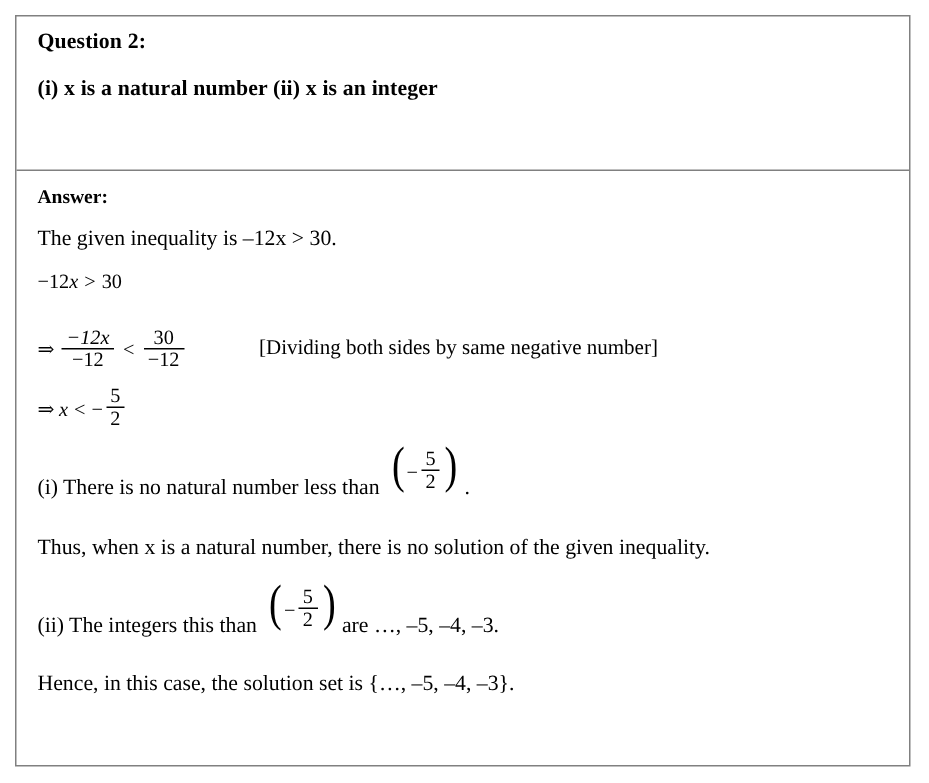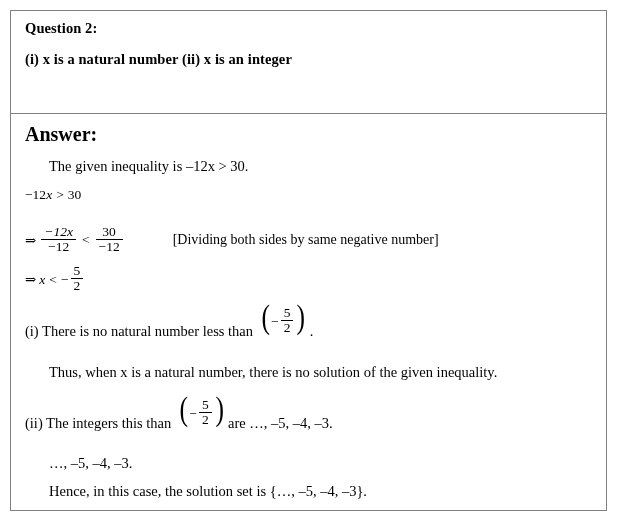--- a/index.html
+++ b/index.html
@@ -46,29 +46,28 @@
     letter-spacing: 0.1px;
   }
 
   .answer-block {
     padding: 9px 14px 0 14px;
     box-sizing: border-box;
   }
 
   .ans-label {
     font-weight: bold;
-    font-size: 20px;
+    font-size: 13px;
     margin-bottom: 13px;
   }
 
   .p-line {
     font-size: 14.5px;
     line-height: 1.0;
     margin-bottom: 13px;
-    margin-left: 24px;
   }
 
   
   .math {
     font-family: "Liberation Serif", "DejaVu Serif", serif;
     font-size: 13.5px;
   }
   .math .var {
     font-style: italic;
   }
@@ -227,17 +226,16 @@
     <div class="row-inline">
       <span>(ii) The integers this than</span>
       <span class="pfrac">
         <span class="paren">(</span><span class="minus">−</span><span class="inner frac">
           <span class="num">5</span>
           <span class="den">2</span>
         </span><span class="paren">)</span>
       </span><span>are …, –5, –4, –3.</span>
     </div>
 
-    <div class="p-line">…, –5, –4, –3.</div>
     <div class="p-line">Hence, in this case, the solution set is {…, –5, –4, –3}.</div>
 
   </div>
 </div>
 
 </body></html>

